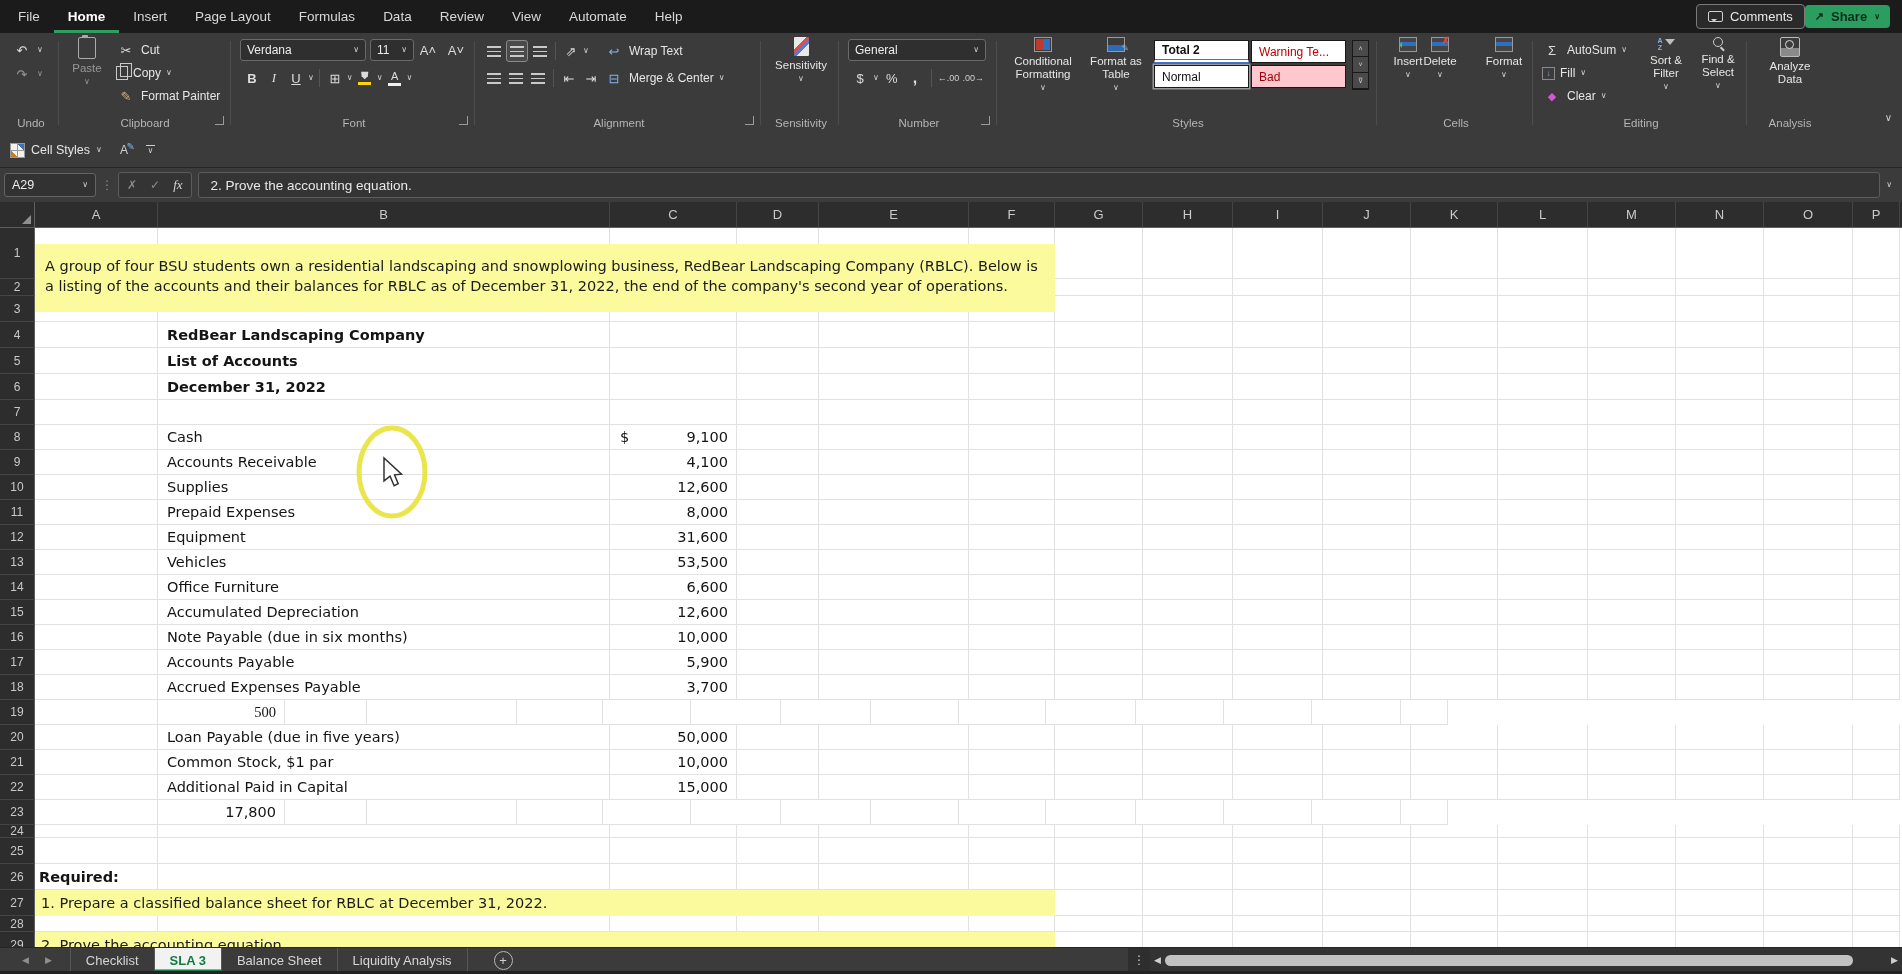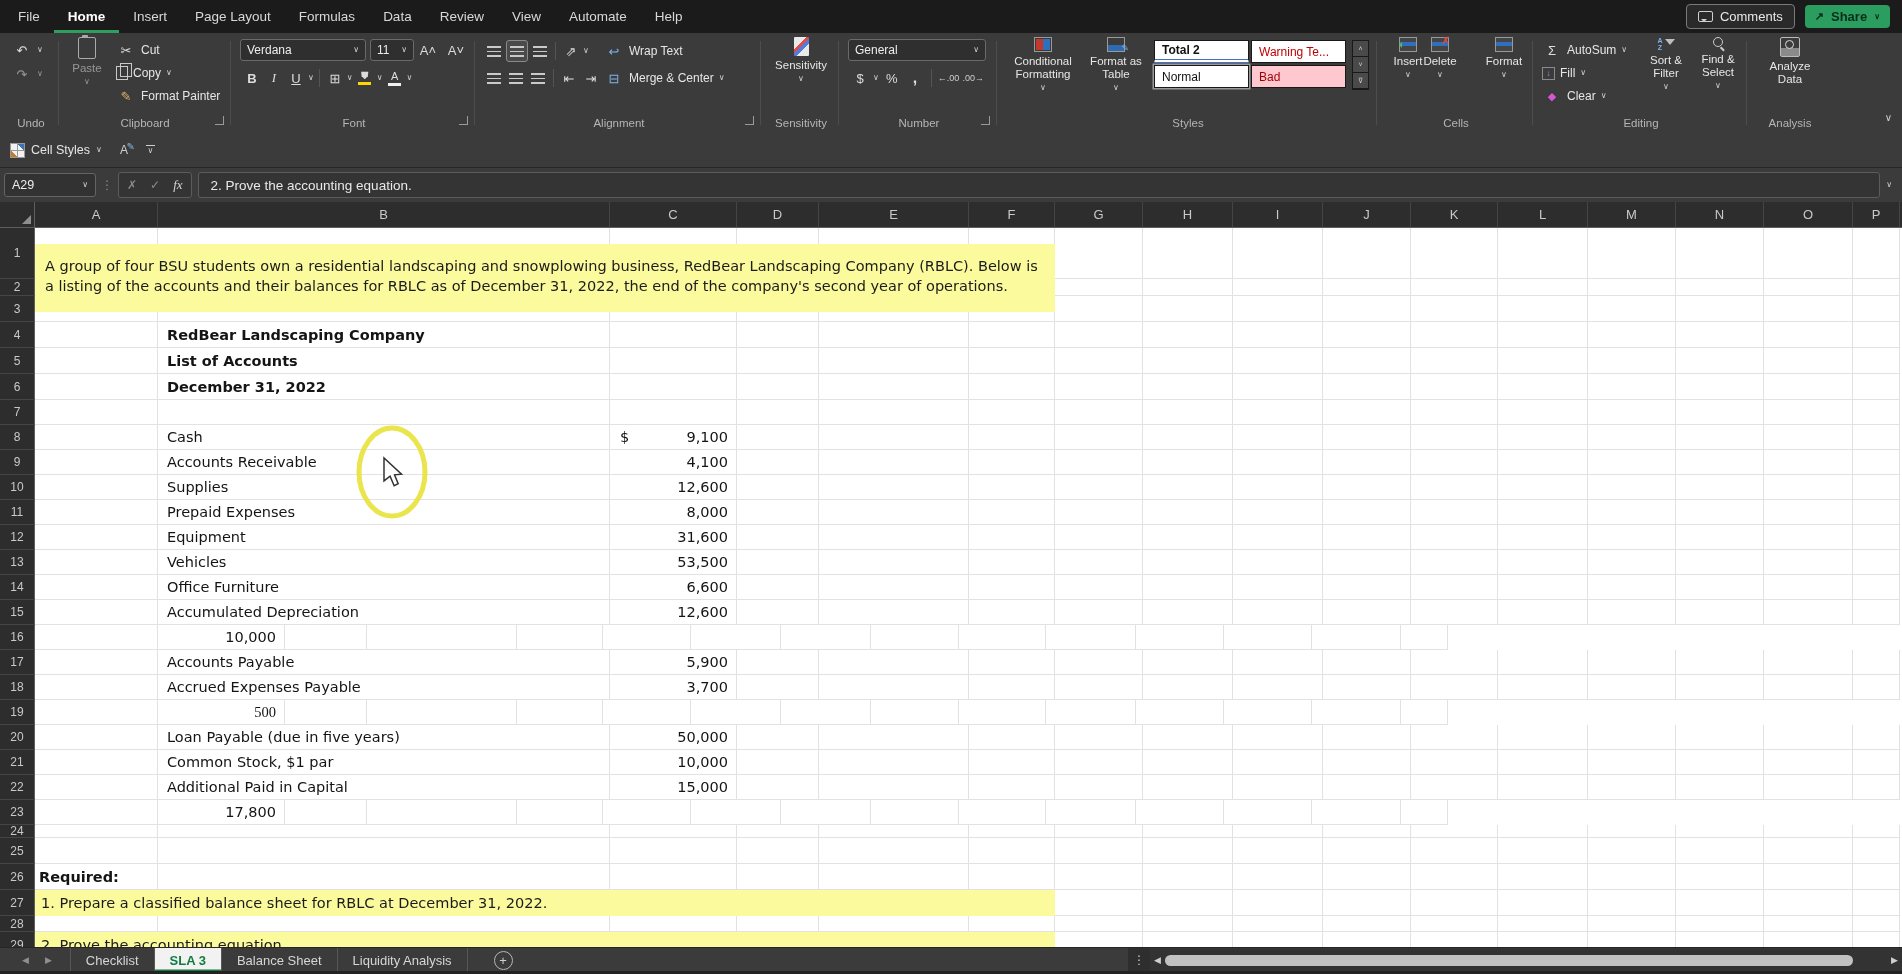--- a/index.html
+++ b/index.html
@@ -5,21 +5,21 @@
   html,body{margin:0;padding:0;}
   body{width:1902px;height:974px;overflow:hidden;background:#3b3b3b;
        font-family:"Liberation Sans",sans-serif;-webkit-font-smoothing:antialiased;position:relative;}
   .app{position:absolute;inset:0;}
 
   
   .menubar{position:absolute;left:0;top:0;width:100%;height:33px;background:#1b1b1b;display:flex;align-items:center;}
   .mtabs{display:flex;align-items:center;height:100%;padding-left:4px;}
   .mtab{padding:0 14px;height:100%;display:flex;align-items:center;font-size:13.5px;color:#d8d8d8;cursor:default;}
   .mtab.active{color:#fff;font-weight:bold;box-shadow:inset 0 -3px 0 #2f9e5f;}
-  .mright{margin-left:auto;display:flex;align-items:center;gap:10px;padding-right:12px;}
+  .mright{margin-left:auto;display:flex;align-items:center;padding-right:12px;}
   .btn-comments{display:flex;align-items:center;gap:7px;border:1px solid #7a7a7a;border-radius:4px;height:23px;padding:0 11px;color:#e8e8e8;font-size:13px;background:#2a2a2a;}
   .ic-bubble{width:13px;height:9px;border:1.4px solid #d0d0d0;border-radius:2px;position:relative;}
   .ic-bubble::after{content:"";position:absolute;left:2px;bottom:-4px;border:3px solid transparent;border-top-color:#d0d0d0;}
   .btn-share{display:flex;align-items:center;gap:7px;border-radius:4px;height:23px;padding:0 10px;background:#2a9d5f;color:#0b2e1c;font-size:13px;font-weight:bold;}
   .ic-share{font-size:11px;font-weight:bold;}
   .chv{font-size:8px;color:#cfcfcf;line-height:1;}
   .btn-share .chv{color:#0b2e1c;}
 
   
   .ribbon{position:absolute;left:0;top:33px;width:100%;height:100px;background:#3b3b3b;border-bottom:1px solid #2a2a2a;}
@@ -759,20 +759,21 @@
           <div class="cell" style="width: 87px;"></div>
           <div class="cell" style="width: 90px;"></div>
           <div class="cell" style="width: 88px;"></div>
           <div class="cell" style="width: 88px;"></div>
           <div class="cell" style="width: 89px;"></div>
           <div class="cell" style="width: 47px;"></div>
         </div>
         <div class="grow" style="height: 25px;">
           <div class="rowh">16</div>
           <div class="cell" style="width: 123px;"></div>
+          <div class="cell txt" style="width: 452px;">Note Payable (due in six months)</div>
           <div class="cell num" style="width: 127px;">
             <span class="val">10,000</span>
           </div>
           <div class="cell" style="width: 82px;"></div>
           <div class="cell" style="width: 150px;"></div>
           <div class="cell" style="width: 86px;"></div>
           <div class="cell" style="width: 88px;"></div>
           <div class="cell" style="width: 90px;"></div>
           <div class="cell" style="width: 90px;"></div>
           <div class="cell" style="width: 88px;"></div>

